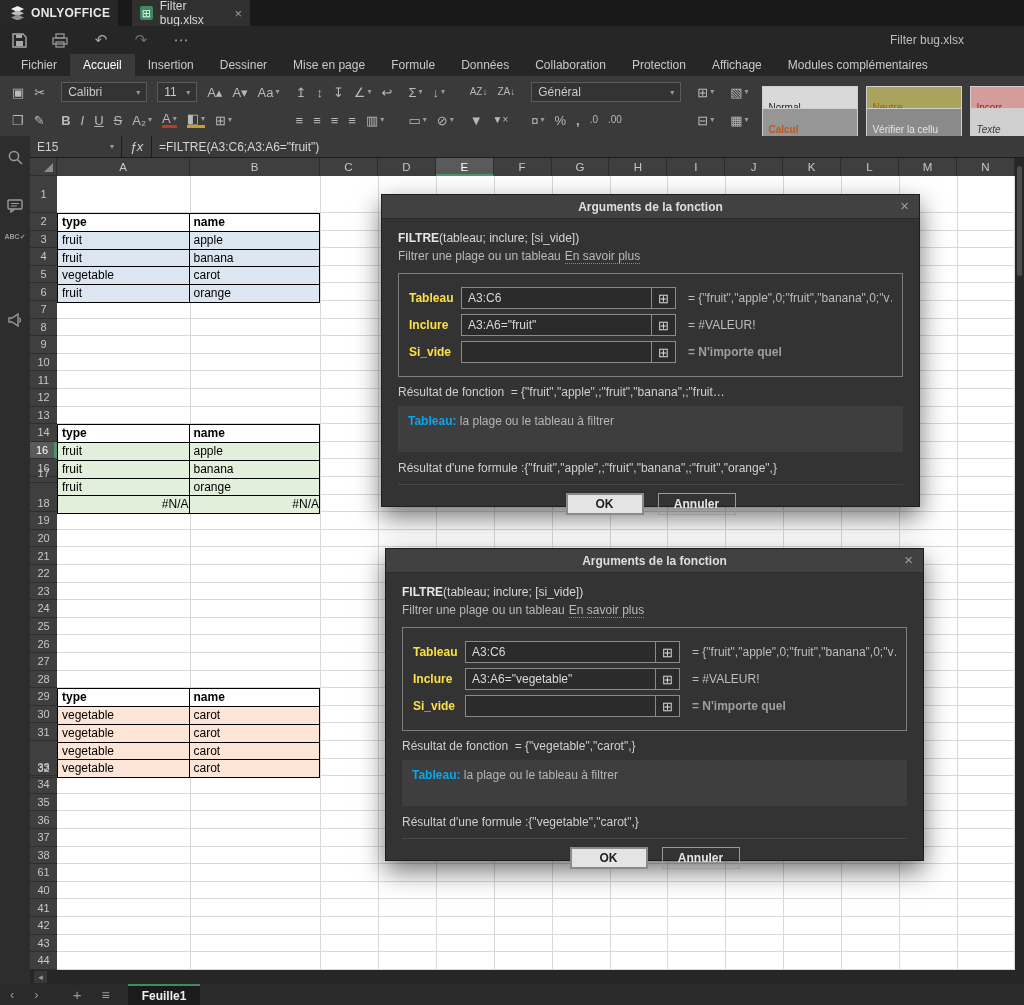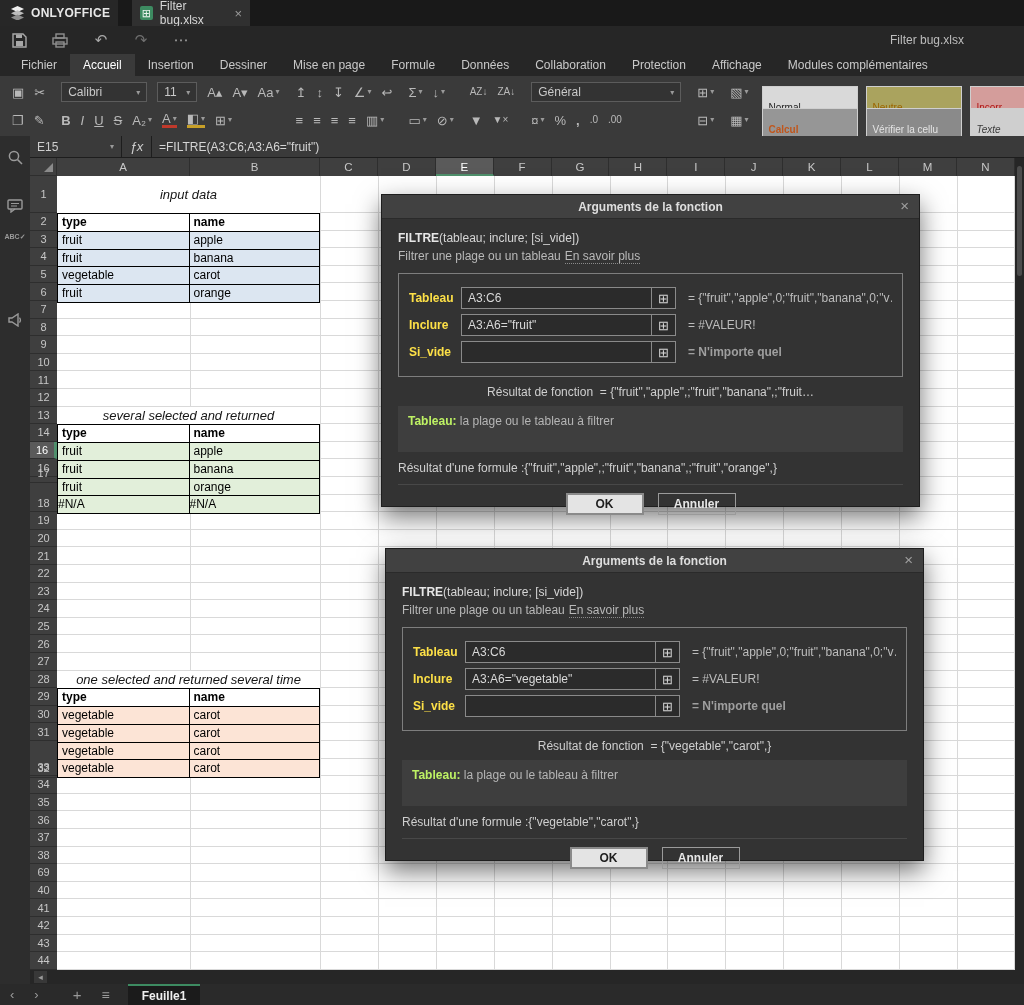--- a/index.html
+++ b/index.html
@@ -53,21 +53,21 @@
 .cells{left:57px;top:176px;width:958px;height:794px;background:#fff;overflow:hidden}
 .vline{position:absolute;top:0;bottom:0;width:1px;background:#d9d9d9}
 .hline{position:absolute;left:0;width:958px;height:1px;background:#d9d9d9}
 .sec-title{position:absolute;left:0;width:263px;background:#fff;color:#161616;font-style:italic;font-size:13px;display:flex;align-items:center;justify-content:center;z-index:2}
 .tbl{position:absolute;left:0;width:263px;border:1.5px solid #000;z-index:2;background:#fff}
 .trow{display:flex;border-bottom:1px solid #000}
 .trow:last-child{border-bottom:none}
 .tc{height:16.8px;font-size:12px;color:#000;padding:1px 0 0 4px;overflow:hidden;white-space:nowrap}
 .tc.a{width:131.5px;border-right:1px solid #000}
 .tc.b{flex:1}
-.tc.ctr{text-align:left;padding-left:0}
+.tc.ctr{text-align:right;padding-left:0}
 .hdr .tc{font-weight:bold;background:#fff}
 
 .vscroll{left:1015px;top:158px;width:9px;height:812px;background:#262626}
 .vthumb{position:absolute;left:2px;top:8px;width:5px;height:110px;background:#4c4c4c;border-radius:3px}
 .hscroll{left:30px;top:970px;width:994px;height:14px;background:#262626;display:flex;align-items:center}
 .harrow{width:13px;height:12px;margin-left:4px;background:#383838;color:#9a9a9a;font-size:9px;text-align:center;line-height:12px;cursor:pointer}
 .statusbar{left:0;top:984px;width:1024px;height:21px;background:#2a2a2a;display:flex;align-items:stretch;font-size:13px;color:#9a9a9a;z-index:5}
 .stbtn{display:flex;align-items:center;padding:0 10px;cursor:pointer}
 .sheettab{display:flex;align-items:center;padding:0 14px;background:#1b1b1b;border-top:2px solid #3d8b61;color:#efefef;font-weight:bold;font-size:12px;cursor:pointer}
 
@@ -80,23 +80,23 @@
 .sig b{color:#e6e6e6}
 .sub{color:#b9b9b9;margin-top:4px}
 .lm{color:#b9b9b9;border-bottom:1px dotted #8a8a8a;cursor:pointer;margin-left:4px}
 .fldbox{border:1px solid #7e7e7e;margin-top:10px;padding:8px 10px}
 .frow{display:flex;align-items:center;height:22px;margin:5px 0}
 .flabel{width:52px;font-weight:bold;color:#fde047}
 .finp{display:flex;align-items:stretch;width:215px;height:22px;border:1px solid #8a8a8a;background:#2b2b2b}
 .finp input{flex:1;background:transparent;border:none;outline:none;color:#d9d9d9;font-size:12px;padding:0 6px;font-family:"Liberation Sans",sans-serif}
 .rangebtn{width:24px;display:flex;align-items:center;justify-content:center;border-left:1px solid #8a8a8a;color:#d5d5d5;font-size:13px;cursor:pointer}
 .fres{flex:1;color:#bdbdbd;padding-left:12px;white-space:nowrap;overflow:hidden}
-.fnres{margin-top:8px;text-align:center;color:#cfcfcf;white-space:nowrap;overflow:hidden}
+.fnres{margin-top:8px;text-align:left;color:#cfcfcf;white-space:nowrap;overflow:hidden}
 .infobox{margin-top:7px;height:46px;background:#3e3e3e;padding:8px 10px;color:#b5b5b5}
-.infobox b{color:#bef264}
+.infobox b{color:#0ea5e9}
 .formres{margin-top:9px;color:#cfcfcf;white-space:nowrap;overflow:hidden}
 .dlg-f{margin-top:9px;border-top:1px solid #484848;padding-top:8px;display:flex;justify-content:center;gap:14px}
 .btn{height:22px;min-width:78px;font-size:12px;font-weight:bold;cursor:pointer;font-family:"Liberation Sans",sans-serif}
 .btn.ok{background:#e4e4e4;color:#1e1e1e;border:2px solid #8a8a8a}
 .btn.cancel{background:transparent;color:#e6e6e6;border:1px solid #9a9a9a}
 </style>
 </head>
 <body>
 
 <div class="abs topbar">
@@ -399,21 +399,21 @@
     <div class="rowh" style="top: 512.2px; height: 17.6px;">29</div>
     <div class="rowh" style="top: 529.8px; height: 17.6px;">30</div>
     <div class="rowh" style="top: 547.4px; height: 17.6px;">31</div>
     <div class="rowh" style="top: 584px; height: 17.6px;">32</div>
     <div class="rowh" style="top: 582.6px; height: 17.6px;">33</div>
     <div class="rowh" style="top: 600.2px; height: 17.6px;">34</div>
     <div class="rowh" style="top: 617.8px; height: 17.6px;">35</div>
     <div class="rowh" style="top: 635.4px; height: 17.6px;">36</div>
     <div class="rowh" style="top: 653px; height: 17.6px;">37</div>
     <div class="rowh" style="top: 670.6px; height: 17.6px;">38</div>
-    <div class="rowh" style="top: 688.2px; height: 17.6px;">69</div>
+    <div class="rowh" style="top: 688.2px; height: 17.6px;">61</div>
     <div class="rowh" style="top: 705.8px; height: 17.6px;">40</div>
     <div class="rowh" style="top: 723.4px; height: 17.6px;">41</div>
     <div class="rowh" style="top: 741px; height: 17.6px;">42</div>
     <div class="rowh" style="top: 758.6px; height: 17.6px;">43</div>
     <div class="rowh" style="top: 776.2px; height: 17.6px;">44</div>
   </div>
 <div class="abs cells">
     <div class="vline" style="left: 133px;"></div>
     <div class="vline" style="left: 263px;"></div>
     <div class="vline" style="left: 320.9px;"></div>
@@ -465,21 +465,20 @@
     <div class="hline" style="top: 634.4px;"></div>
     <div class="hline" style="top: 652px;"></div>
     <div class="hline" style="top: 669.6px;"></div>
     <div class="hline" style="top: 687.2px;"></div>
     <div class="hline" style="top: 704.8px;"></div>
     <div class="hline" style="top: 722.4px;"></div>
     <div class="hline" style="top: 740px;"></div>
     <div class="hline" style="top: 757.6px;"></div>
     <div class="hline" style="top: 775.2px;"></div>
     <div class="hline" style="top: 792.8px;"></div>
-    <div class="sec-title" style="top: 0px; height: 37px;">input data</div>
     <div class="tbl" style="top: 37px; height: 90px;">
       <div class="trow hdr">
         <div class="tc a">type</div>
         <div class="tc b">name</div>
       </div>
       <div class="trow">
         <div class="tc a" style="background: rgb(220, 230, 241);">fruit</div>
         <div class="tc b" style="background: rgb(220, 230, 241);">apple</div>
       </div>
       <div class="trow">
@@ -488,21 +487,20 @@
       </div>
       <div class="trow">
         <div class="tc a" style="background: rgb(220, 230, 241);">vegetable</div>
         <div class="tc b" style="background: rgb(220, 230, 241);">carot</div>
       </div>
       <div class="trow">
         <div class="tc a" style="background: rgb(220, 230, 241);">fruit</div>
         <div class="tc b" style="background: rgb(220, 230, 241);">orange</div>
       </div>
     </div>
-    <div class="sec-title" style="top: 230.6px; height: 17.6px;">several selected and returned</div>
     <div class="tbl" style="top: 248.2px; height: 90px;">
       <div class="trow hdr">
         <div class="tc a">type</div>
         <div class="tc b">name</div>
       </div>
       <div class="trow">
         <div class="tc a" style="background: rgb(226, 239, 218);">fruit</div>
         <div class="tc b" style="background: rgb(226, 239, 218);">apple</div>
       </div>
       <div class="trow">
@@ -511,21 +509,20 @@
       </div>
       <div class="trow">
         <div class="tc a" style="background: rgb(226, 239, 218);">fruit</div>
         <div class="tc b" style="background: rgb(226, 239, 218);">orange</div>
       </div>
       <div class="trow">
         <div class="tc a ctr" style="background: rgb(226, 239, 218);">#N/A</div>
         <div class="tc b ctr" style="background: rgb(226, 239, 218);">#N/A</div>
       </div>
     </div>
-    <div class="sec-title" style="top: 494.6px; height: 17.6px;">one selected and returned several time</div>
     <div class="tbl" style="top: 512.2px; height: 90px;">
       <div class="trow hdr">
         <div class="tc a">type</div>
         <div class="tc b">name</div>
       </div>
       <div class="trow">
         <div class="tc a" style="background: rgb(252, 228, 214);">vegetable</div>
         <div class="tc b" style="background: rgb(252, 228, 214);">carot</div>
       </div>
       <div class="trow">

